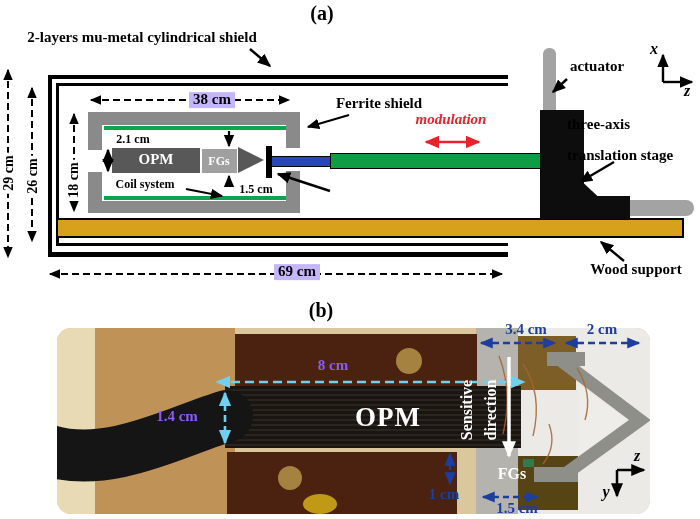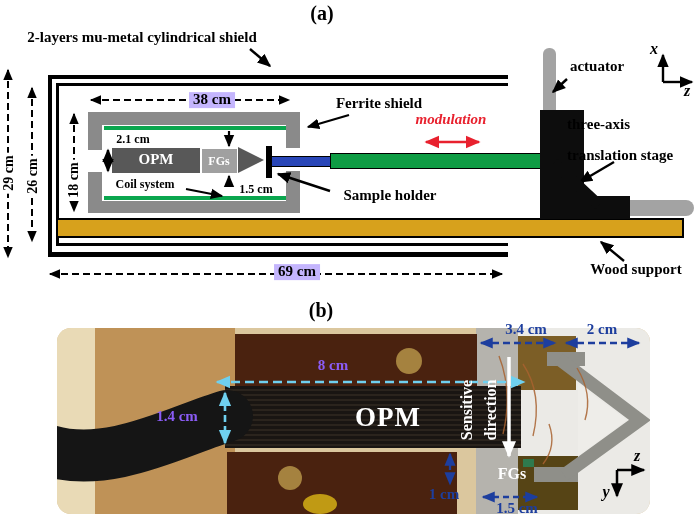--- a/index.html
+++ b/index.html
@@ -147,21 +147,20 @@
   <div class="lbl tag txt" style="left:322px;top:13px;">(a)</div>
   <div class="lbl txt" style="left:142px;top:38px;">2-layers mu-metal cylindrical shield</div>
   <div class="lbl onln txt" style="left:190px;top:100px;">38 cm</div>
   <div class="lbl txt" style="left:379px;top:104px;text-align:center;">Ferrite shield</div>
   <div class="lbl red txt" style="left:451px;top:120px;">modulation</div>
   <div class="lbl small txt" style="left:133px;top:139px;">2.1 cm</div>
   <div class="lbl wh txt" style="left:156px;top:160px;">OPM</div>
   <div class="lbl wh txt" style="left:219px;top:161px;font-size:12px;">FGs</div>
   <div class="lbl small txt" style="left:145px;top:184px;">Coil system</div>
   <div class="lbl small txt" style="left:256px;top:189px;">1.5 cm</div>
-  <div class="lbl txt" style="left:390px;top:196px;">Sample holder</div>
   <div class="lbl rot txt" style="left:9px;top:173px;">29 cm</div>
   <div class="lbl rot txt" style="left:33px;top:176px;">26 cm</div>
   <div class="lbl rot txt" style="left:74px;top:180px;">18 cm</div>
   <div class="lbl onln txt" style="left:275px;top:272px;">69 cm</div>
   <div class="lbl txt" style="left:597px;top:67px;">actuator</div>
   <div class="lbl txt" style="left:567px;top:125px;transform:translate(0,-50%);">three-axis</div>
   <div class="lbl txt" style="left:567px;top:156px;transform:translate(0,-50%);">translation stage</div>
   <div class="lbl txt" style="left:636px;top:270px;">Wood support</div>
   <div class="lbl it txt" style="left:654px;top:49px;">x</div>
   <div class="lbl it txt" style="left:687px;top:91px;">z</div>

